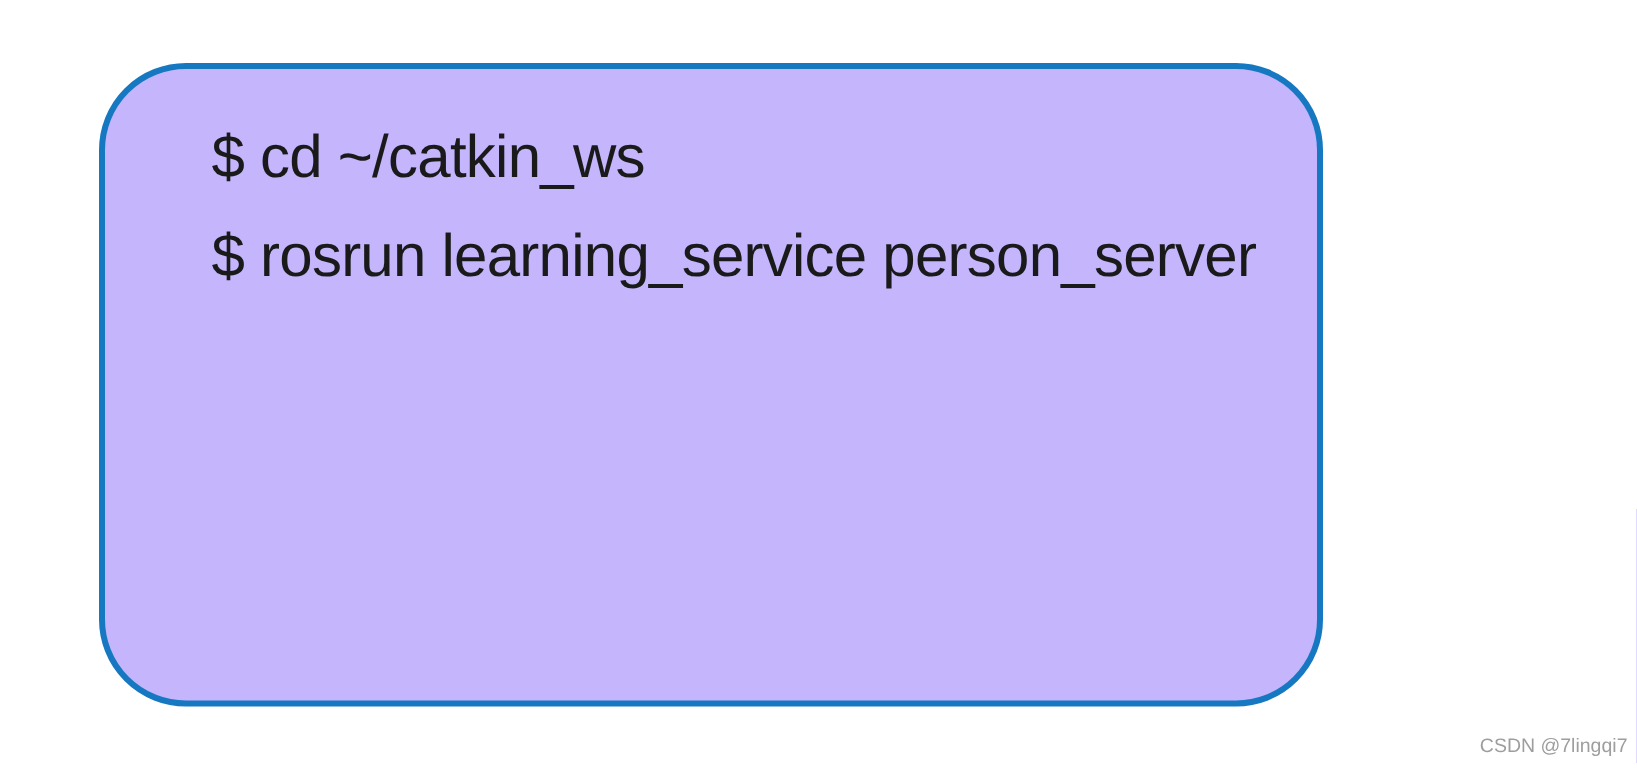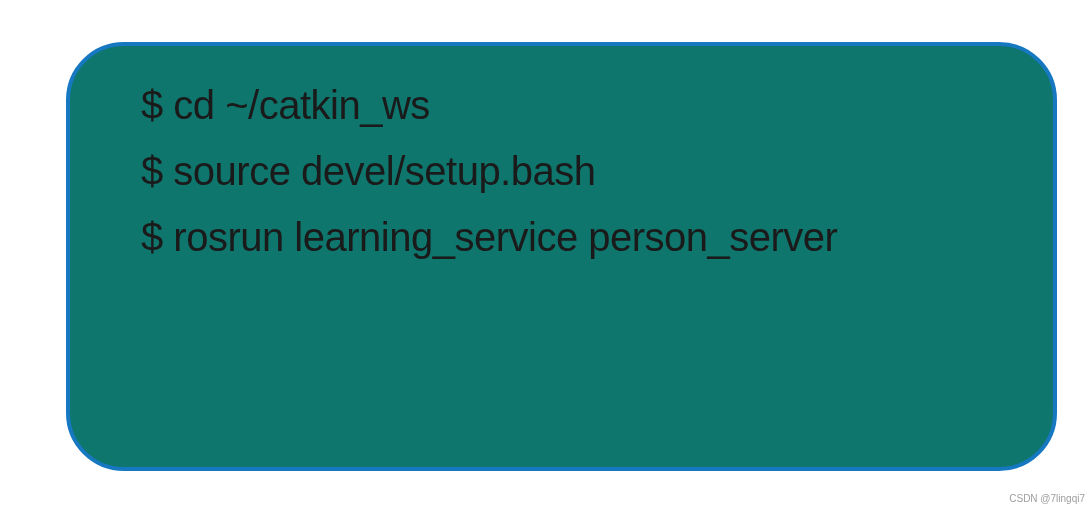--- a/index.html
+++ b/index.html
@@ -11,49 +11,48 @@
     height: 514px;
     background: #ffffff;
     position: relative;
     font-family: "Liberation Sans", sans-serif;
     overflow: hidden;
   }
   .terminal-box {
     position: absolute;
     left: 66px;
     top: 42px;
-    width: 991px;
+    width: 816px;
     height: 429px;
     box-sizing: border-box;
     border: 4px solid #1778c2;
     border-radius: 58px;
-    background: #0f766e;
+    background: #c4b5fd;
   }
   .commands {
     padding: 26px 10px 0 71px;
   }
   .cmd-line {
     font-size: 40px;
     line-height: 66px;
     color: #1a1a1a;
     white-space: pre;
     letter-spacing: -0.5px;
   }
   .watermark {
     position: absolute;
     right: 6px;
     bottom: 10px;
-    font-size: 10px;
+    font-size: 13px;
     color: #9e9e9e;
   }
 </style>
 </head>
 <body>
 
 <div class="terminal-box">
   <div class="commands">
     <div class="cmd-line">$ cd ~/catkin_ws</div>
-    <div class="cmd-line">$ source devel/setup.bash</div>
     <div class="cmd-line">$ rosrun learning_service person_server</div>
   </div>
 </div>
 
 <div class="watermark">CSDN @7lingqi7</div>
 
 </body></html>

